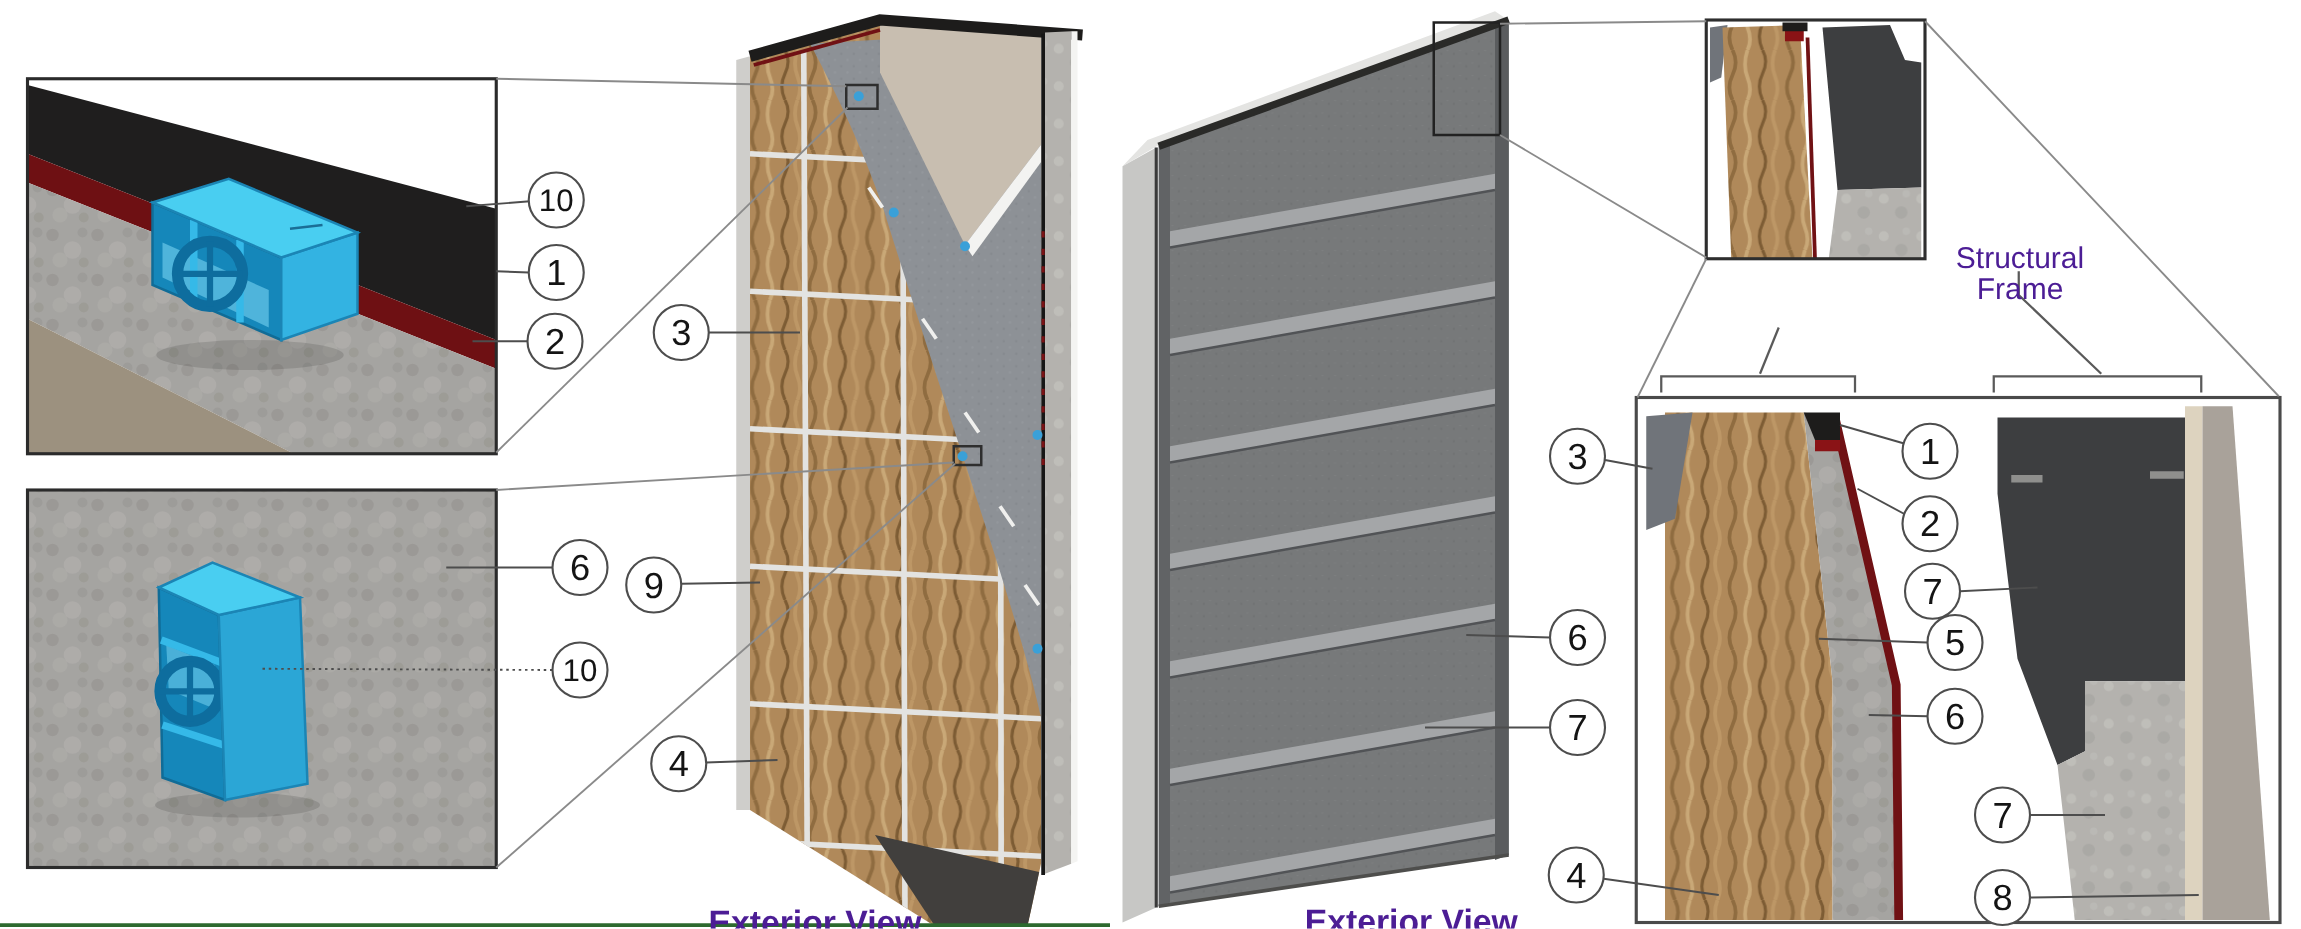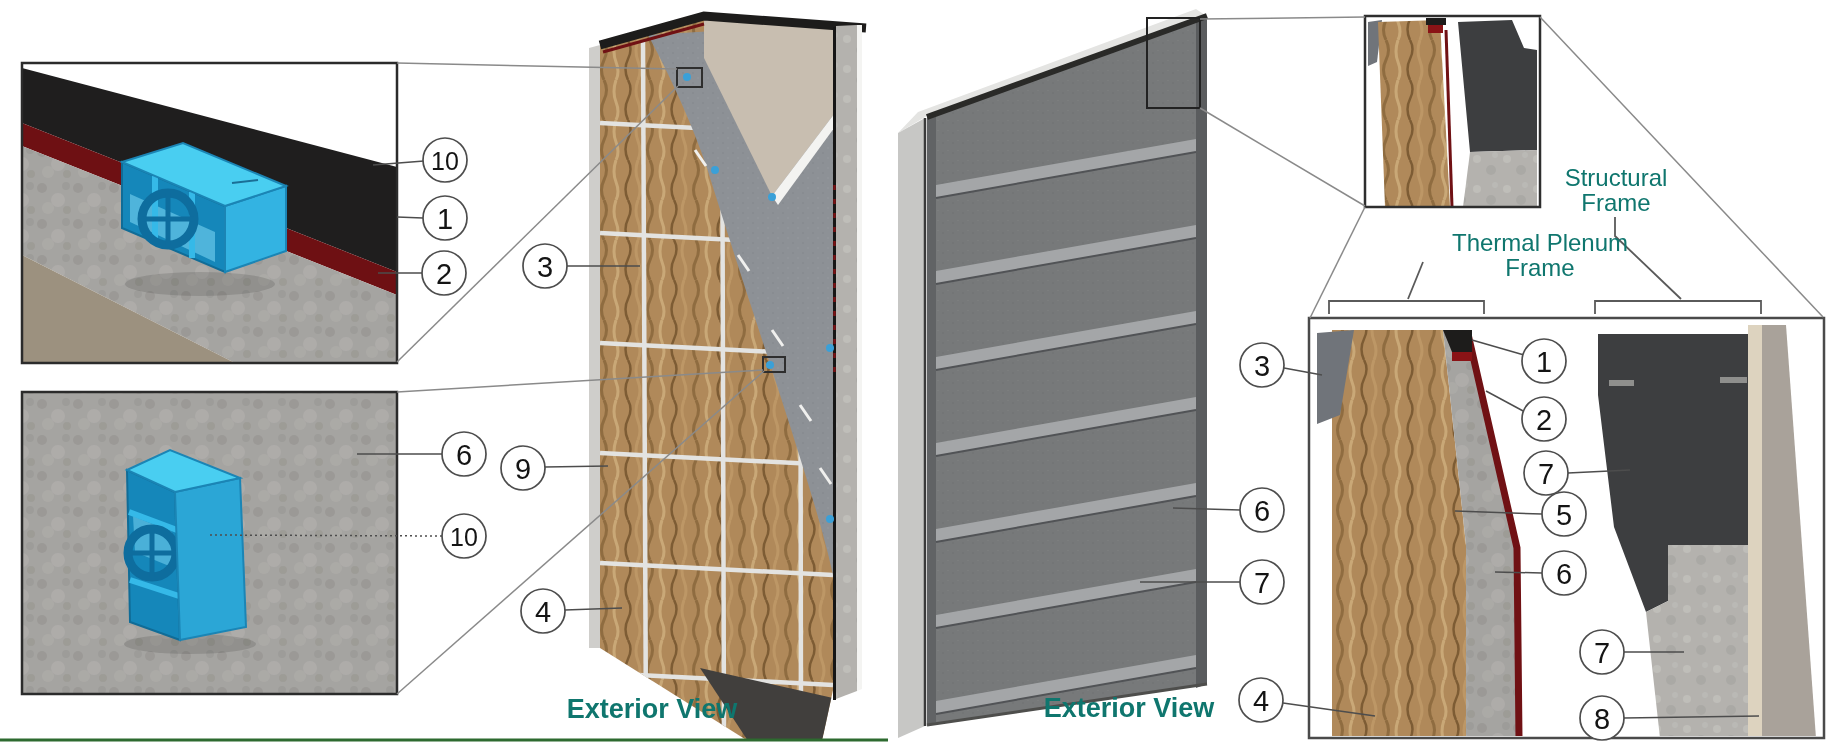--- a/index.html
+++ b/index.html
@@ -1,19 +1,19 @@
 <!DOCTYPE html>
 <html><head>
 <meta charset="utf-8">
 <style>
   html,body{margin:0;padding:0;background:#ffffff;}
   #stage{position:relative;width:1841px;height:743px;background:#ffffff;overflow:hidden;
          font-family:"Liberation Sans", sans-serif;padding-left:36px;}
   #stage svg{position:absolute;left:0;top:0;}
-  .fig-label{position:absolute;color:#0f766e;text-align:center;line-height:1.04;}
+  .fig-label{position:absolute;color:#4c1d95;text-align:center;line-height:1.04;margin-top:29px;}
   .view-label{font-size:27px;font-weight:bold;}
   .frame-label{font-size:24px;}
   svg text.co{font-family:"Liberation Sans",sans-serif;fill:#141414;}
 </style>
 </head>
 <body>
 
 <div id="stage">
 <svg width="1841" height="743" viewBox="0 0 1841 743">
   <defs>
@@ -347,14 +347,13 @@
           <polyline points="1624,718 1759,716" fill="none" stroke="#4d4d4d" stroke-width="1.5"></polyline>
           <circle cx="1602" cy="718" r="22" fill="#ffffff" stroke="#4d4d4d" stroke-width="1.7"></circle>
           <text x="1602" y="719" class="co" text-anchor="middle" dominant-baseline="central" font-size="29">8</text>
         </g>
       </g>
 </svg>
 
 <div class="fig-label view-label" style="left:552px;top:695px;width:200px;">Exterior View</div>
 <div class="fig-label view-label" style="left:1029px;top:694px;width:200px;">Exterior View</div>
 <div class="fig-label frame-label" style="left:1546px;top:166px;width:140px;">Structural Frame</div>
-<div class="fig-label frame-label" style="left:1450px;top:231px;width:180px;">Thermal Plenum Frame</div>
 </div>
 
 </body></html>

